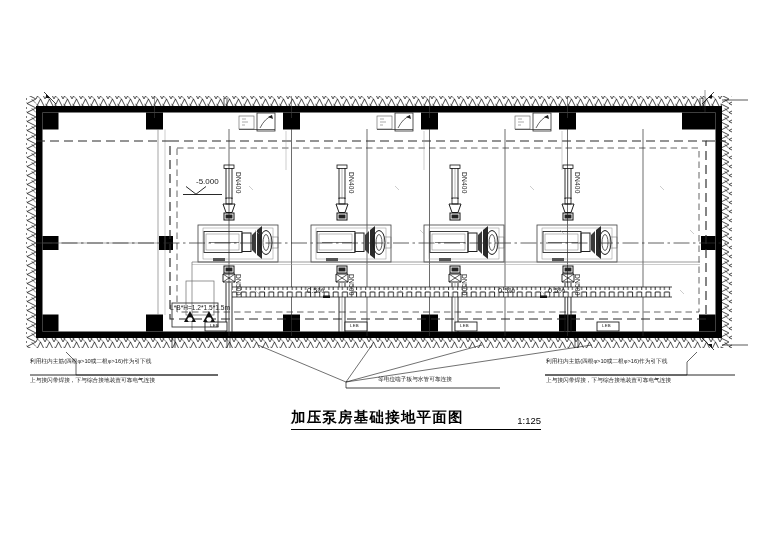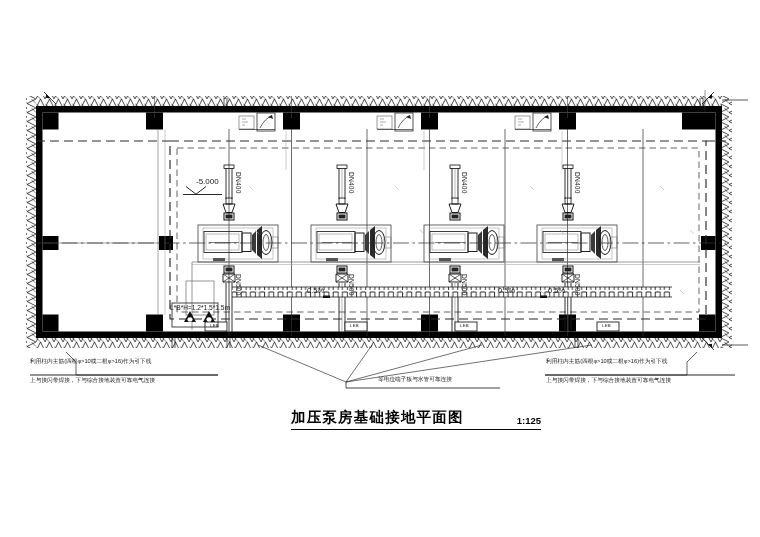--- a/index.html
+++ b/index.html
@@ -60,21 +60,20 @@
   #plan-title {
     font-size: 14.5px;
     font-weight: 700;
     letter-spacing: 1.2px;
     color: #000;
   }
   #plan-scale {
     font-size: 9.5px;
     color: #000;
     padding-bottom: 1.5px;
-    font-weight: bold;
   }
 </style>
 </head>
 <body>
 
 <div id="drawing-root">
 
   <svg class="plan" width="760" height="537" viewBox="0 0 760 537">
     <defs>
 

